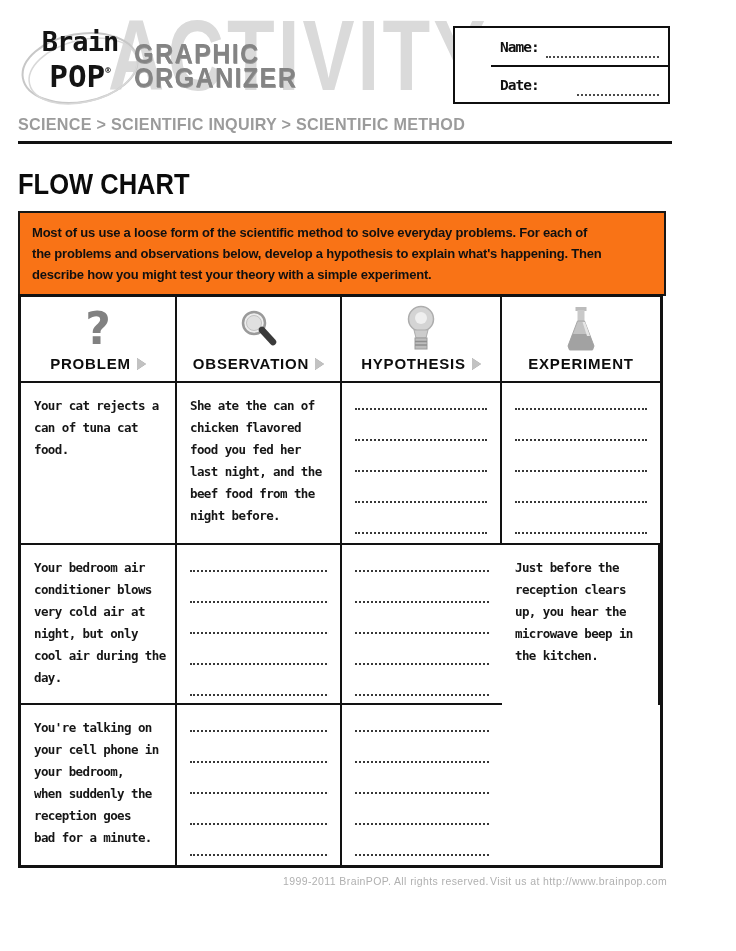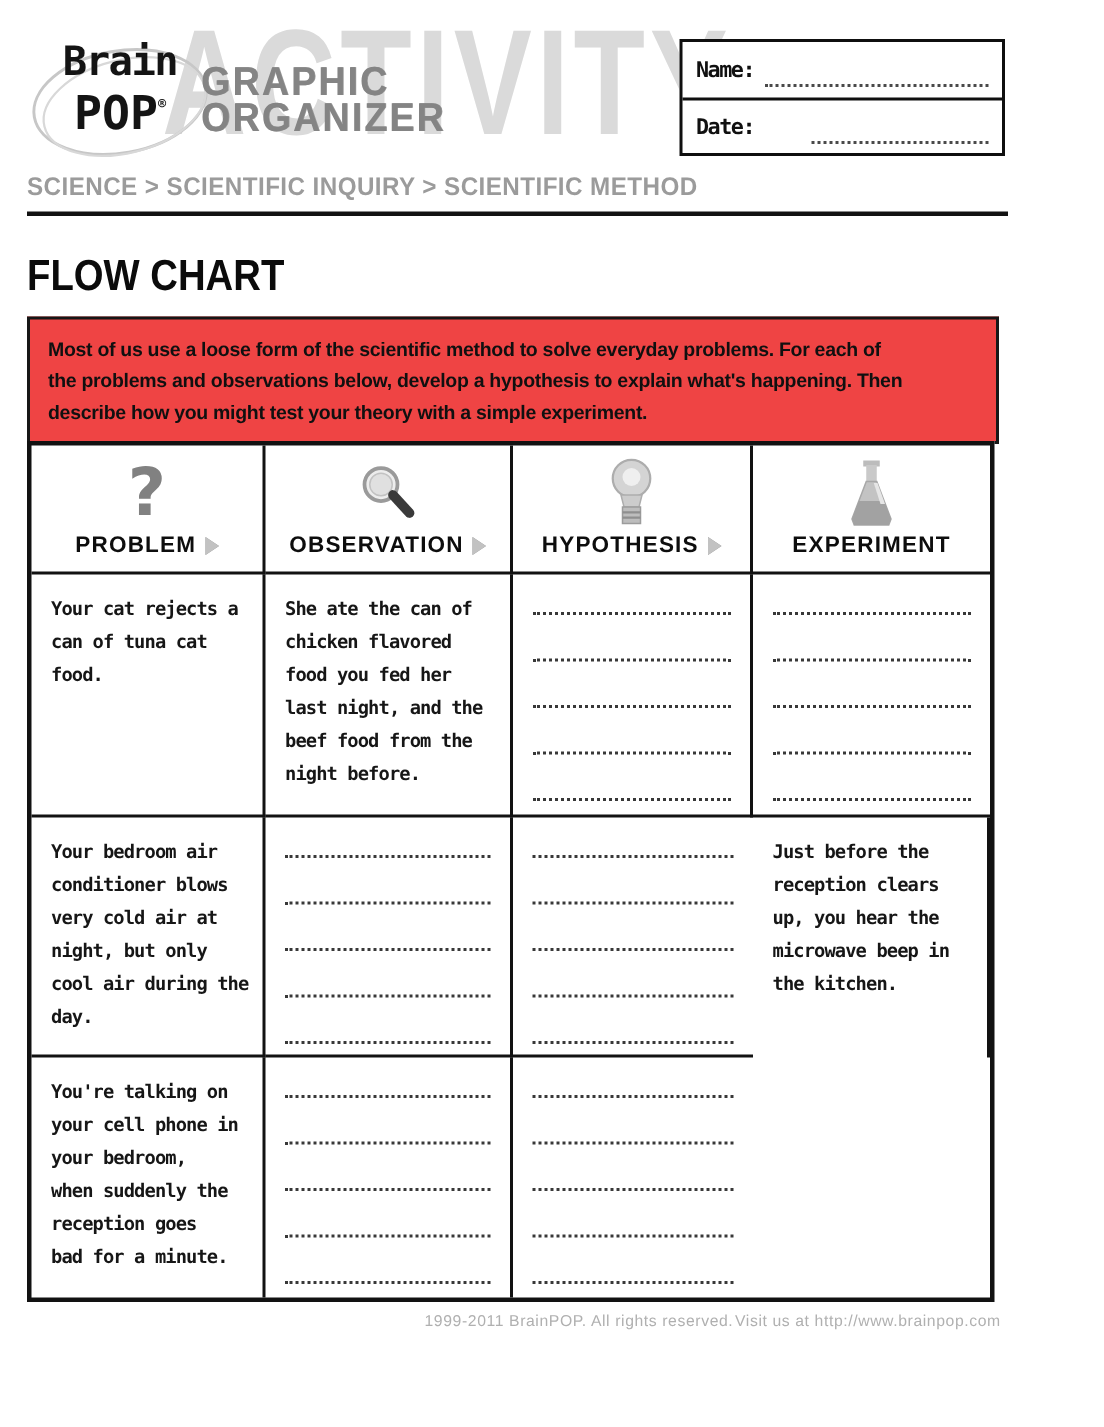--- a/index.html
+++ b/index.html
@@ -53,21 +53,21 @@
     transform: scaleX(0.93);
     transform-origin: left top;
     text-shadow: 0.5px 0.5px 0 #9a9a9a;
   }
 
   .namedate {
     position: absolute; left: 453px; top: 26px;
     width: 217px; border: 2px solid #0f0f0f;
     background: #ffffff;
   }
-  .nd-row { display: flex; align-items: center; height: 37px; padding: 12px 9px; }
+  .nd-row { display: flex; align-items: center; height: 37px; padding: 12px 9px; margin-left: 36px; }
   .nd-row + .nd-row { border-top: 2px solid #0f0f0f; gap: 31px; }
   .nd-label {
     font-family: "DejaVu Sans Mono", monospace;
     font-weight: bold; font-size: 14.5px; letter-spacing: -1px; color: #101010;
     white-space: nowrap;
   }
   .nd-line { flex: 1; margin-left: 7px; height: 22px; border-bottom: 2px dotted #4a4a4a; }
 
   .breadcrumb {
     position: absolute; left: 18px; top: 115px;
@@ -83,21 +83,21 @@
     margin: 24px 0 12px 18px;
     font-size: 29px; line-height: 30px; font-weight: bold;
     letter-spacing: 0px; color: #0b0b0b;
     transform: scaleX(0.88); transform-origin: left top;
     white-space: nowrap;
   }
   .instructions {
     margin-left: 18px; width: 648px;
     border: 2px solid #171717;
     padding: 9px 12px;
-    background: #ef4444;
+    background: #f97316;
   }
   .instructions-text {
     font-family: "Liberation Sans", sans-serif;
     font-weight: bold; font-size: 13px; line-height: 21px;
     letter-spacing: -0.2px; color: #101010;
     white-space: pre;
   }
 
   
   .gtable {

